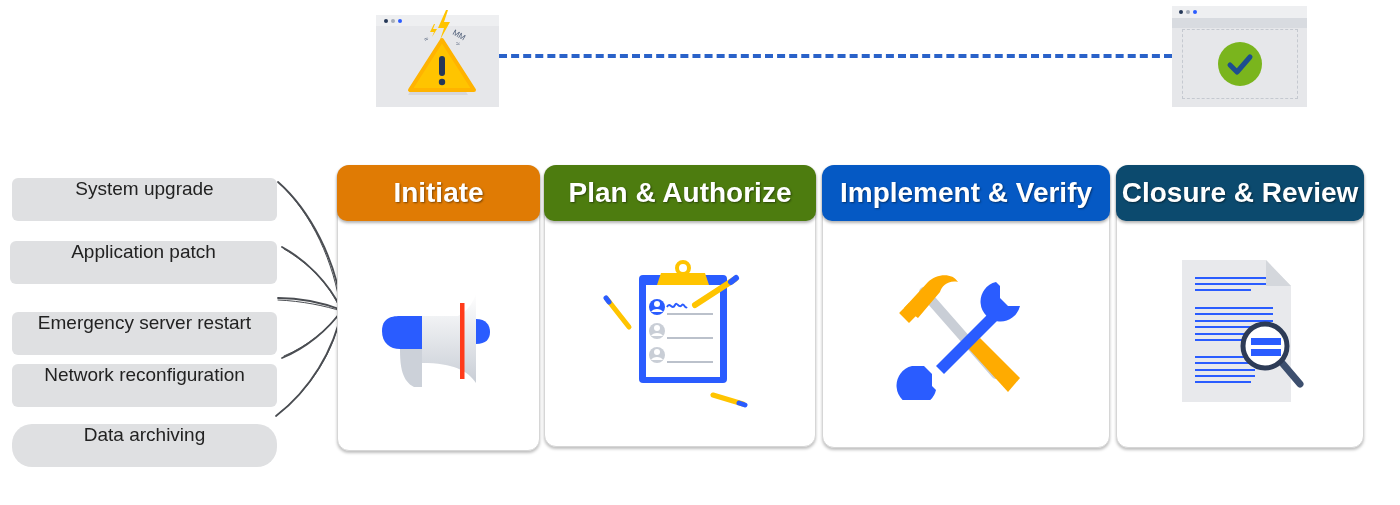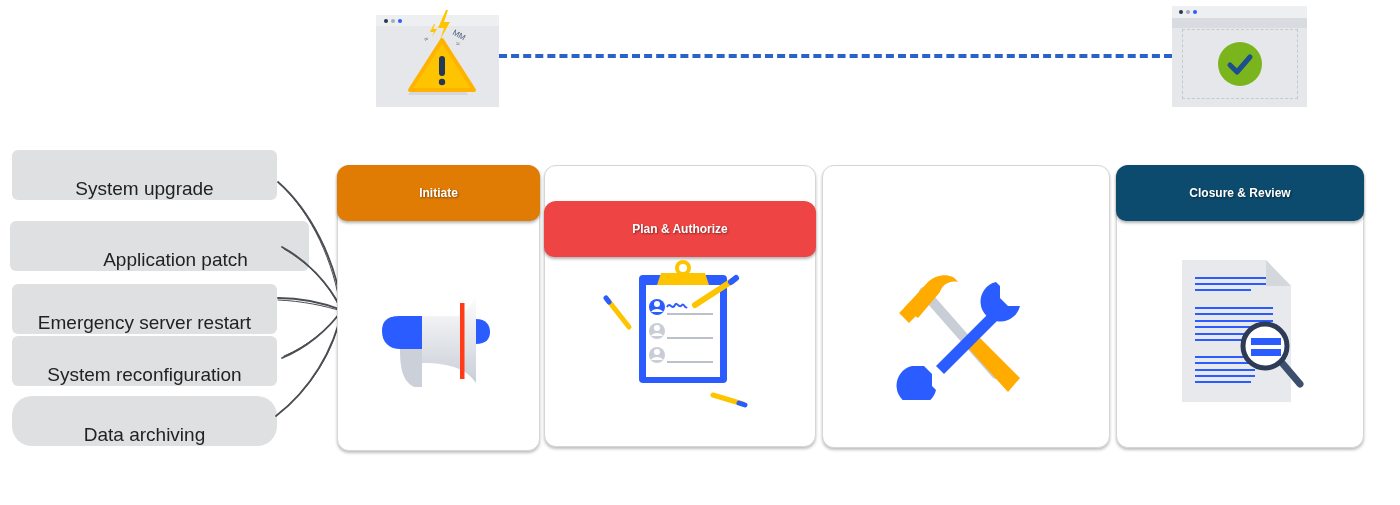--- a/index.html
+++ b/index.html
@@ -1,23 +1,23 @@
 <!DOCTYPE html>
 <html><head>
 <meta charset="utf-8">
 <style>
   html, body { margin:0; padding:0; background:#ffffff; }
   body { width:1400px; height:505px; position:relative; overflow:hidden; font-family:"Liberation Sans", sans-serif; }
   .abs { position:absolute; }
-  .trigger { position:absolute; left:12px; width:265px; height:50px; background:#dfe0e2; border-radius:6px;
-    display:flex; align-items:flex-end; justify-content:center; font-size:19px; color:#222; }
+  .trigger { position:absolute; left:12px; width:265px; height:43px; background:#dfe0e2; border-radius:6px;
+    display:flex; align-items:flex-start; justify-content:center; font-size:19px; color:#222;margin-top:28px; }
   .card { position:absolute; top:165px; background:#fff; border-radius:12px;
     border:1.5px solid #d6d6d6; box-shadow:0 2px 3px rgba(0,0,0,0.25); }
   .card-head { position:absolute; left:-1px; right:-1px; top:-1px; height:56px; border-radius:12px 12px 10px 10px;
-    display:flex; align-items:center; justify-content:center; color:#fff; font-weight:bold; font-size:12px;
+    display:flex; align-items:center; justify-content:center; color:#fff; font-weight:bold; font-size:28px;
     text-shadow:1px 1px 2px rgba(0,0,0,0.45); box-shadow:0 2px 3px rgba(0,0,0,0.3); }
   .card-icon { position:absolute; left:0; right:0; top:56px; bottom:0; display:flex; align-items:center; justify-content:center; }
   .win { position:absolute; background:#e6e7ea; }
   .win-bar { position:absolute; left:0; right:0; top:0; height:11px; background:#eeeff1; }
   .dot { position:absolute; top:4px; width:4px; height:4px; border-radius:50%; }
 </style>
 </head>
 <body>
 
 <div class="win" style="left:376px; top:15px; width:123px; height:92px;">
@@ -50,28 +50,28 @@
   <svg class="abs" style="left:44px; top:34px;" width="48" height="48" viewBox="0 0 48 48">
     <circle cx="24" cy="24" r="22" fill="#7ab51d"></circle>
     <polyline points="14,25 21,32 34,17" fill="none" stroke="#1d4e8f" stroke-width="5" stroke-linecap="round" stroke-linejoin="round"></polyline>
   </svg>
 </div>
 
 <div>
   <div class="trigger" style="top:150px;">
       <span>System upgrade</span>
     </div>
-  <div class="trigger" style="top:221px; left:10px; width:267px;padding-left:32px;">
+  <div class="trigger" style="top:213px; left:10px; width:267px;">
       <span>Application patch</span>
     </div>
   <div class="trigger" style="top:284px;">
       <span>Emergency server restart</span>
     </div>
   <div class="trigger" style="top:336px;">
-      <span>System reconfiguration</span>
+      <span>Network reconfiguration</span>
     </div>
   <div class="trigger" style="top:396px;border-radius:20px;">
       <span>Data archiving</span>
     </div>
 </div>
 
 <svg class="abs" style="left:270px; top:170px;" width="80" height="250" viewBox="0 0 80 250">
   <g fill="none" stroke="#4a4d52" stroke-width="1.8" stroke-linecap="round">
     <path d="M8,12 C40,40 66,90 72,140"></path>
     <path d="M10,14 C42,44 64,92 71,141" stroke-width="1"></path>
@@ -102,21 +102,21 @@
       <path d="M26,68 L48,68 L48,106 L40,106 C28,100 26,86 26,68 Z" fill="#ccd1d9"></path>
       <path d="M48,68 L56,68 C56,74 52,78 48,78 Z" fill="#2a5cff"></path>
       <path d="M48,35 L84,35 C94,30 100,20 102,12 L102,102 C94,90 80,82 48,82 Z" fill="url(#hornG)"></path>
       <rect x="86" y="22" width="4.5" height="76" fill="#ff3b1a"></rect>
       <path d="M102,38 C112,38 116,44 116,51 C116,58 112,63 102,63 Z" fill="#2a5cff"></path>
     </svg>
   </div>
 </div>
 
 <div class="card" style="left:544px; width:270px; height:280px;">
-  <div class="card-head" style="background:#ef4444;margin-top:36px;">
+  <div class="card-head" style="background:#4d7c0f;">
       <span>Plan &amp; Authorize</span>
     </div>
   <div class="card-icon">
     <svg width="170" height="150" viewBox="0 0 170 150">
       <rect x="44" y="16" width="88" height="108" rx="4" fill="#2a5cff"></rect>
       <rect x="51" y="26" width="74" height="92" fill="#ffffff"></rect>
       <circle cx="88" cy="9" r="6" fill="none" stroke="#ffc400" stroke-width="4"></circle>
       <path d="M66,14 L110,14 L114,26 L62,26 Z" fill="#ffc400"></path>
       <circle cx="62" cy="48" r="8" fill="#2a5cff"></circle>
         <circle cx="62" cy="45" r="3" fill="#fff"></circle>
@@ -141,20 +141,23 @@
         </g>
       <g>
           <line x1="118" y1="136" x2="148" y2="145" stroke="#ffc400" stroke-width="5" stroke-linecap="round"></line>
           <line x1="144" y1="144" x2="150" y2="146" stroke="#2a5cff" stroke-width="5" stroke-linecap="round"></line>
         </g>
     </svg>
   </div>
 </div>
 
 <div class="card" style="left:822px; width:286px; height:281px;">
+  <div class="card-head" style="background:#0559c4;">
+      <span>Implement &amp; Verify</span>
+    </div>
   <div class="card-icon">
     <svg width="140" height="130" viewBox="0 0 140 130">
       <g>
         <line x1="28" y1="22" x2="100" y2="104" stroke="#c9ced6" stroke-width="10" stroke-linecap="round"></line>
         <path d="M72,78 L84,68 L124,108 L112,122 Z" fill="#ffab00"></path>
         <path d="M8,38 L32,12 C40,4 56,2 62,12 C52,10 46,16 44,22 L22,48 Z" fill="#ffab00"></path>
         <rect x="6" y="36" width="14" height="14" transform="rotate(-45 13 43)" fill="#ffab00"></rect>
       </g>
       <g fill="#2a5cff">
         <path d="M40,96 L100,36 L108,44 L48,104 Z"></path>

